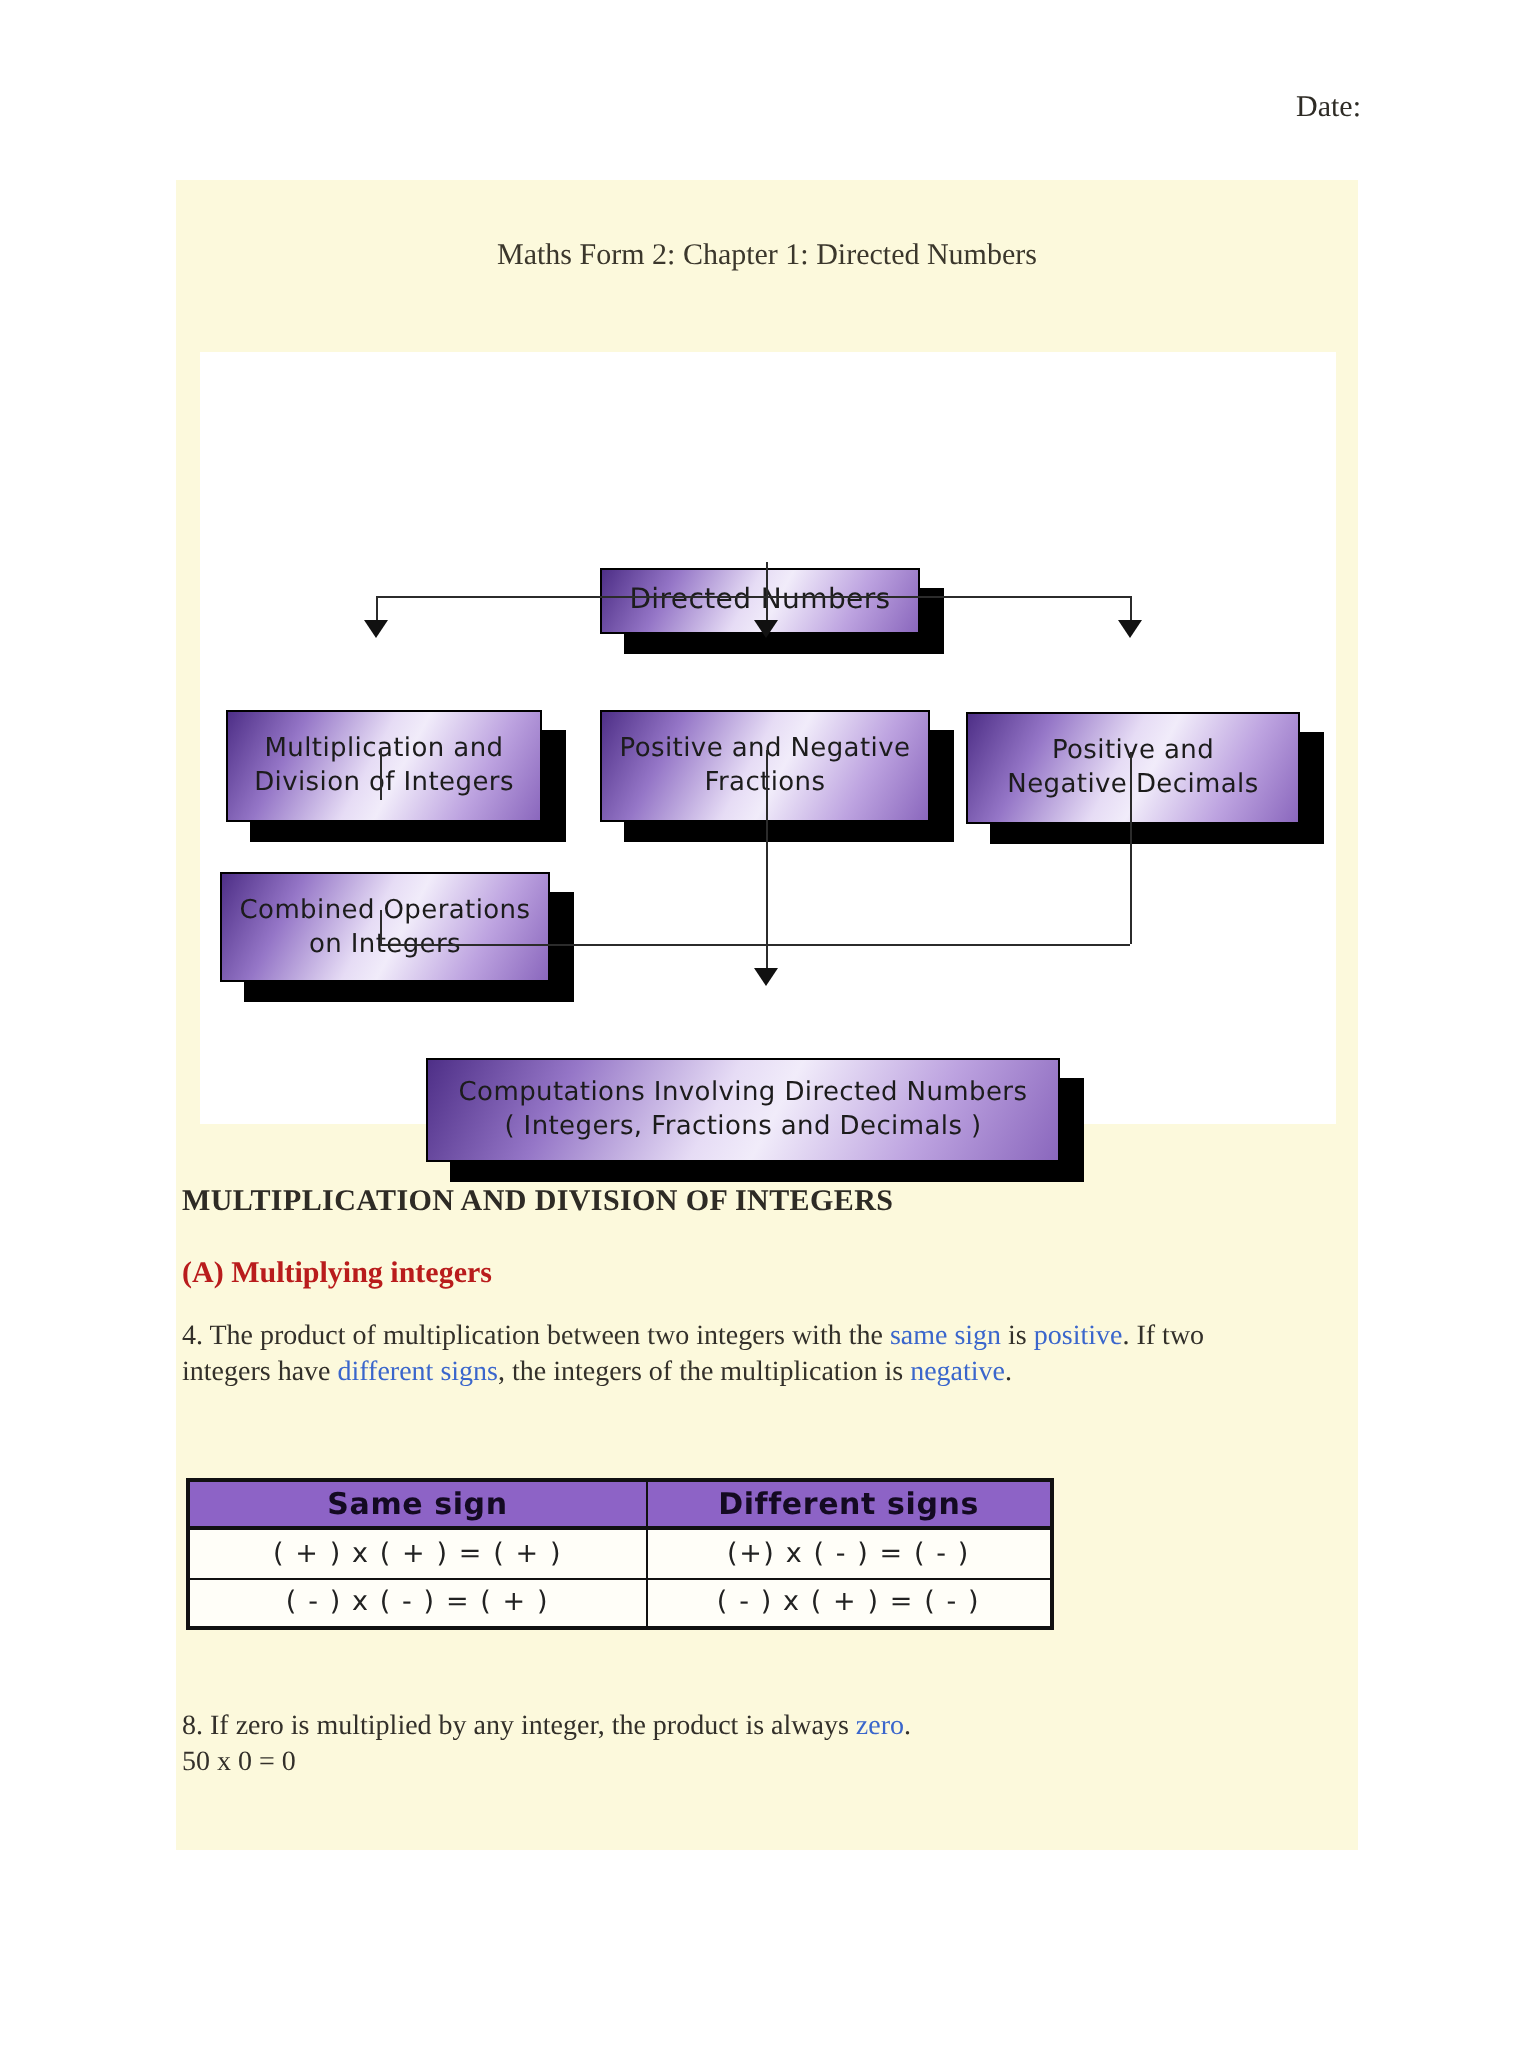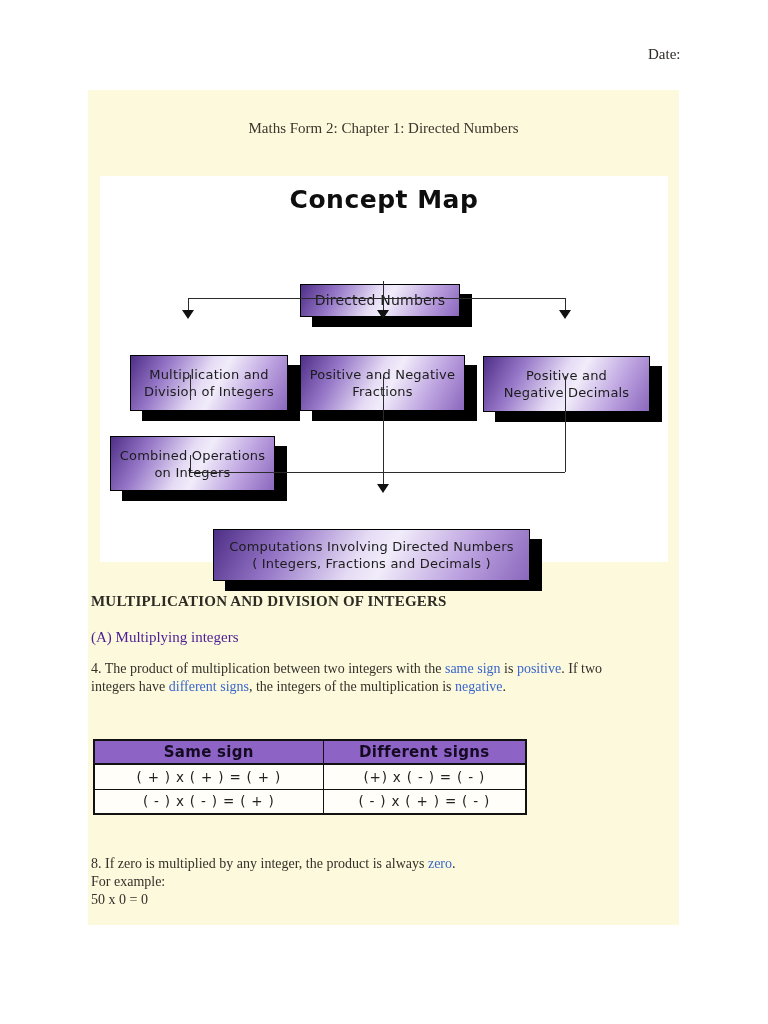--- a/index.html
+++ b/index.html
@@ -37,41 +37,41 @@
     border: 1px solid #000;
     background: linear-gradient(118deg, #4e2f87 0%, #9576c7 22%, #e6dcf5 46%, #f1ecfa 55%, #bda3e0 78%, #8a67bd 100%);
     box-shadow: 12px 10px 0 0 #000;
     display: flex; align-items: center; justify-content: center;
     text-align: center;
     font-family: "DejaVu Sans", sans-serif;
     font-size: 13px; color: #1c1c1c; line-height: 17px;
     white-space: pre-line; letter-spacing: 0.2px; margin-top: 36px;
   }
   .node-root { left: 200px; top: 72px; width: 160px; height: 33px; font-size: 14px; }
-  .node-a { left: 30px;  top: 143px; width: 158px; height: 56px; }
+  .node-a { left: 13px;  top: 143px; width: 158px; height: 56px; }
   .node-b { left: 200px; top: 143px; width: 165px; height: 56px; }
   .node-c { left: 383px; top: 144px; width: 167px; height: 56px; }
   .node-d { left: 10px;  top: 224px; width: 165px; height: 55px; }
   .node-e { left: 113px; top: 317px; width: 317px; height: 52px; }
 
   .vline { position: absolute; width: 1px; background: #2b2b2b; }
   .hline { position: absolute; height: 1px; background: #2b2b2b; }
   .arrow {
     position: absolute; width: 0; height: 0;
     border-left: 6px solid transparent; border-right: 6px solid transparent;
     border-top: 9px solid #111;
   }
 
   .sec-heading {
     position: absolute; left: 3px; top: 503px;
     font-size: 15px; font-weight: bold; color: #2e2b25; letter-spacing: 0.2px;
   }
   .sec-sub {
     position: absolute; left: 3px; top: 539px;
-    font-size: 15px; font-weight: normal; color: #4c1d95;
+    font-size: 15px; font-weight: bold; color: #b91c1c;
   }
   .para {
     position: absolute; left: 3px; top: 570px; width: 545px;
     font-size: 14px; line-height: 18px; color: #33302a;
   }
   .blue { color: #3a66cc; }
 
   .sign-table {
     position: absolute; left: 5px; top: 649px;
     border-collapse: collapse; border: 2px solid #111;
@@ -99,21 +99,20 @@
 </head>
 <body>
 
 <div class="date-label">Date:</div>
 
 <div class="sheet">
 
   <div class="page-title">Maths Form 2: Chapter 1: Directed Numbers</div>
 
   <div class="panel">
-    <div class="cm-heading">Concept Map</div>
 
     <div class="node node-root">Directed Numbers</div>
 
     <div class="vline" style="left:283px; top:105px; height:17px;"></div>
     <div class="hline" style="left:88px; top:122px; width:378px;"></div>
 
     <div class="vline" style="left:88px; top:122px; height:12px;"></div>
     <div class="arrow" style="left:82px; top:134px;"></div>
     <div class="vline" style="left:283px; top:122px; height:12px;"></div>
     <div class="arrow" style="left:277px; top:134px;"></div>
@@ -160,17 +159,16 @@
       </tr>
       <tr>
         <td>( - ) x ( - ) = ( + )</td>
         <td>( - ) x ( + ) = ( - )</td>
       </tr>
     </tbody>
   </table>
 
   <div class="note2">
     <div><span>8. If zero is multiplied by any integer, the product is always </span><span class="blue">zero</span><span>.</span></div>
-    <div>For example:</div>
     <div>50 x 0 = 0</div>
   </div>
 
 </div>
 
 </body></html>

